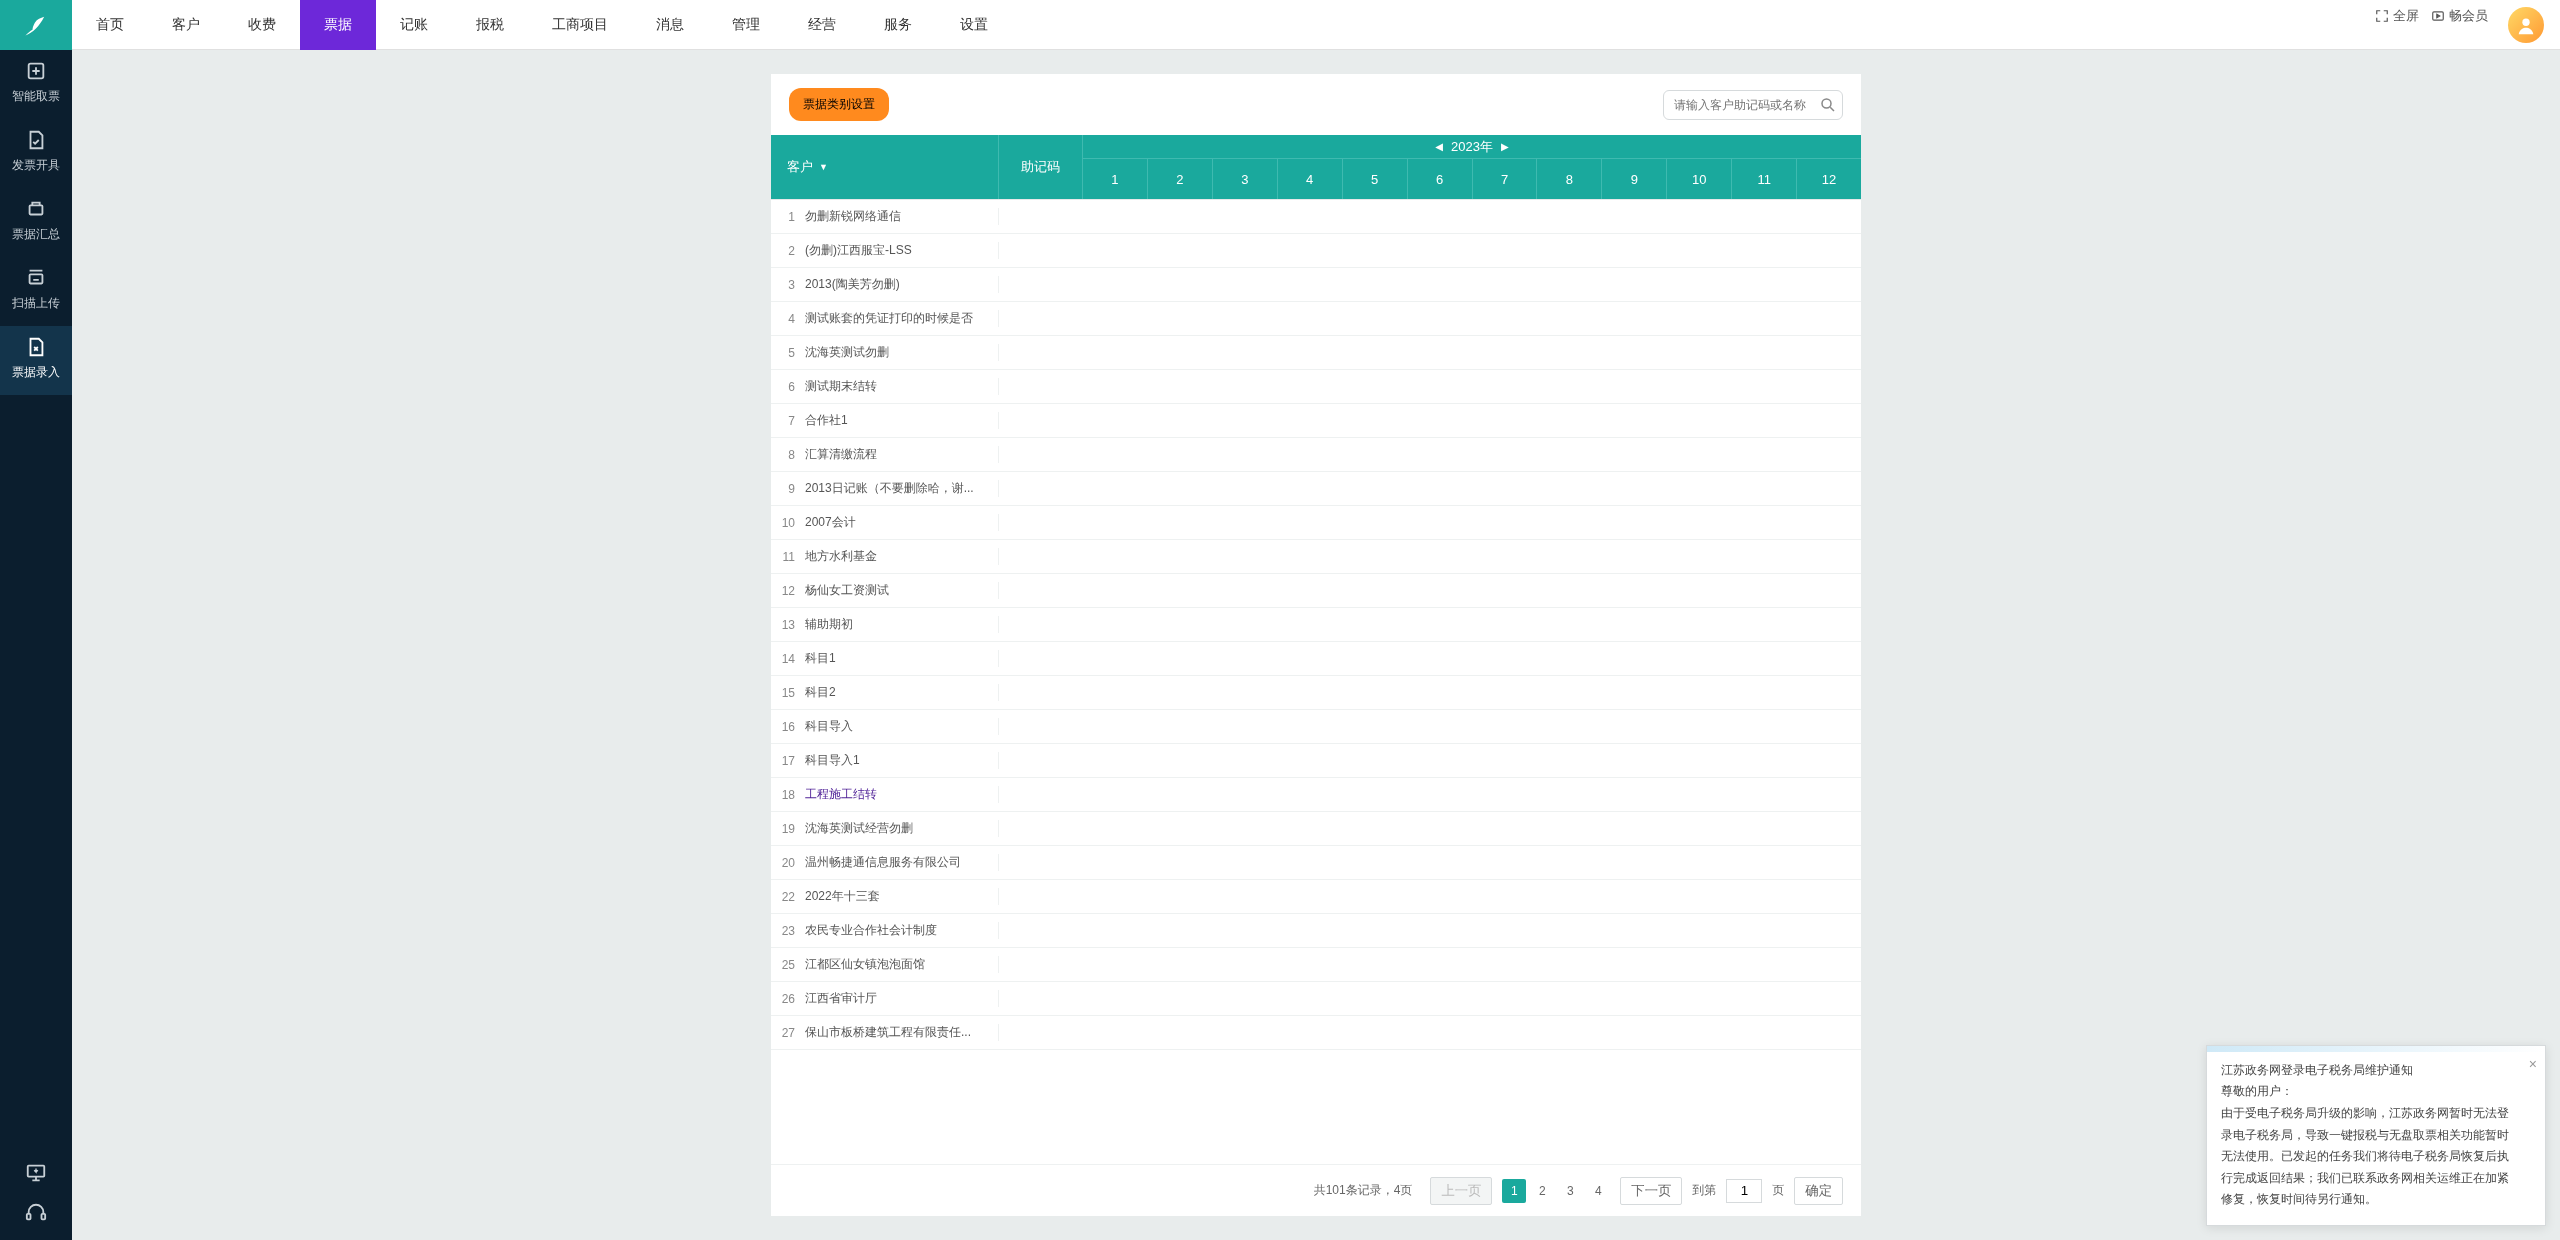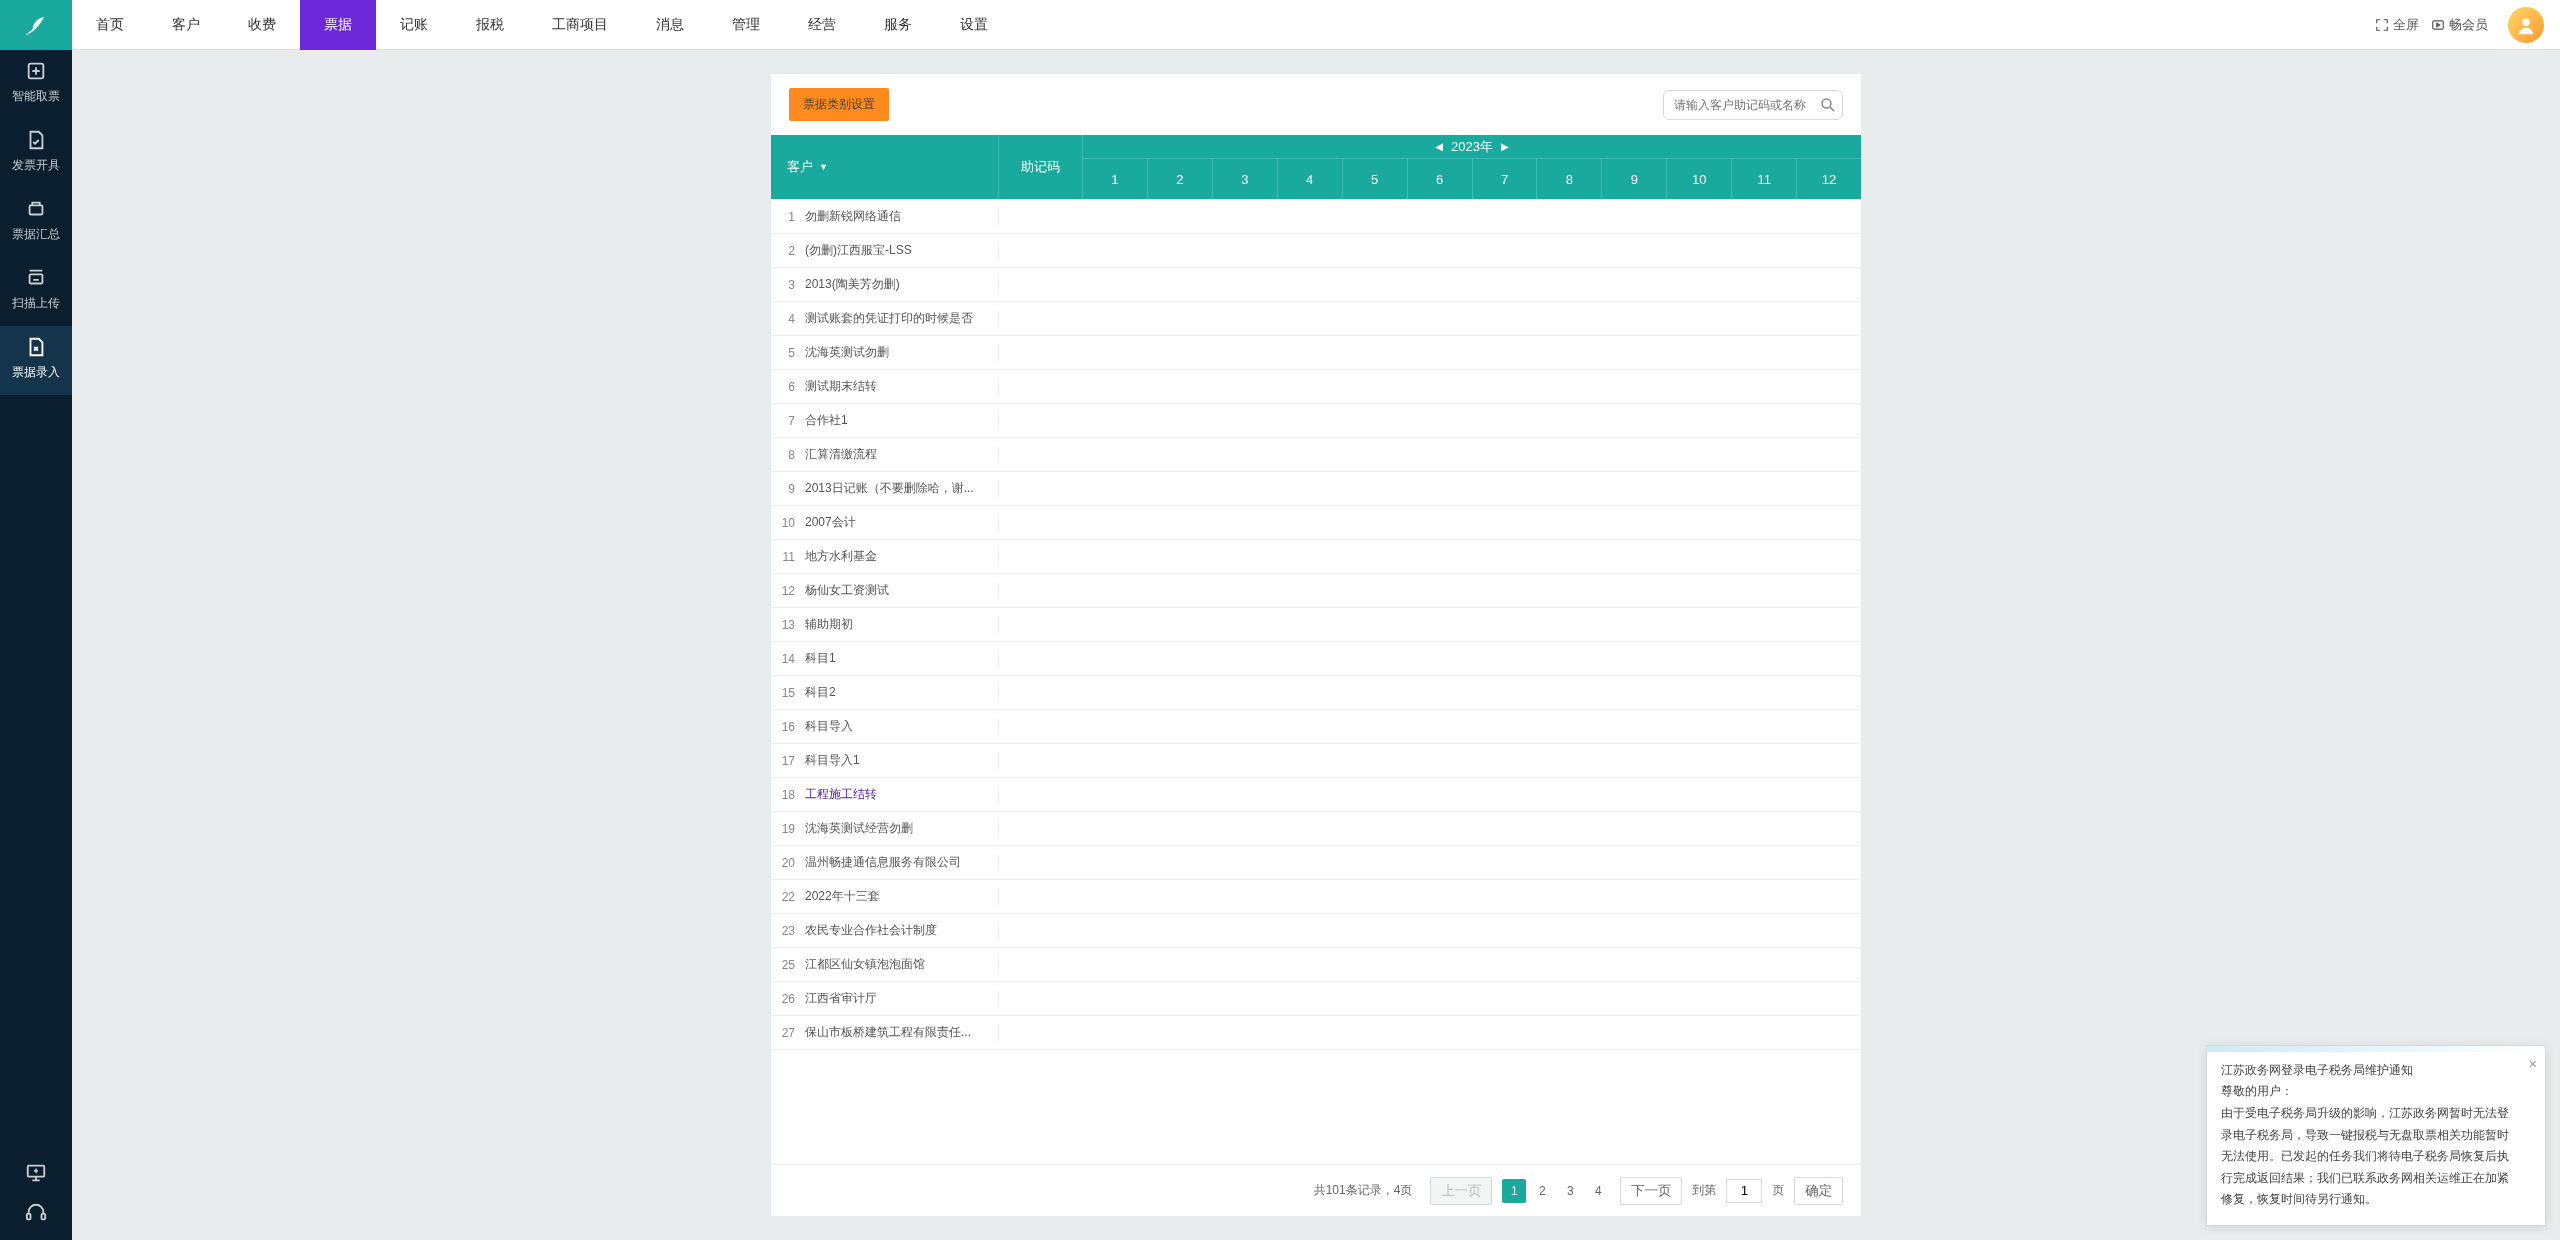--- a/index.html
+++ b/index.html
@@ -4,35 +4,35 @@
 <style>
 *{margin:0;padding:0;box-sizing:border-box;font-family:"Microsoft YaHei",Arial,sans-serif}
 body{background:#e8ecec;font-size:12px;color:#333;overflow:hidden}
 .app{display:flex;flex-direction:column;height:1240px;width:2560px;position:relative}
 .topbar{height:50px;background:#fff;display:flex;align-items:center;border-bottom:1px solid #e0e0e0;z-index:10}
 .logo{width:72px;height:50px;background:#1aa99d;display:flex;align-items:center;justify-content:center}
 .logo svg{width:28px;height:28px;fill:#fff}
 .topnav{display:flex;align-items:center;height:50px}
 .topnav a{padding:0 24px;height:50px;display:flex;align-items:center;color:#333;text-decoration:none;font-size:14px;cursor:pointer}
 .topnav a.active{background:#6d28d9;color:#fff}
-.topbar-right{margin-left:auto;display:flex;align-items:center;gap:12px;padding-right:16px;font-size:13px;color:#555}
+.topbar-right{margin-left:auto;display:flex;align-items:flex-start;gap:12px;padding-right:16px;font-size:13px;color:#555}
 .tbr-item{display:flex;align-items:center;gap:4px;cursor:pointer}
 .avatar{width:36px;height:36px;border-radius:50%;background:linear-gradient(135deg,#ffd966,#ff9933);display:flex;align-items:center;justify-content:center;margin-left:8px}
 .body{flex:1;display:flex;min-height:0}
 .sidebar{width:72px;background:#0b1e2e;display:flex;flex-direction:column;align-items:center;padding-top:0;color:#c8d0d6}
 .sb-item{width:72px;padding:10px 0 14px;display:flex;flex-direction:column;align-items:center;gap:6px;cursor:pointer;font-size:12px;color:#c8d0d6}
 .sb-item.active{background:#13344b;color:#fff}
 .sb-item .ico{width:22px;height:22px;display:flex;align-items:center;justify-content:center}
 .sb-spacer{flex:1}
 .sb-bottom{padding-bottom:16px;display:flex;flex-direction:column;gap:18px;align-items:center}
 .sb-bottom .bico{width:22px;height:22px;cursor:pointer;color:#c8d0d6}
 .main{flex:1;display:flex;justify-content:center;padding:24px 0;overflow:auto}
 .panel{width:1090px;background:#fff;display:flex;flex-direction:column;max-height:1160px}
 .panel-head{display:flex;align-items:center;padding:14px 18px 14px 18px}
-.btn-orange{background:#ff8a1e;color:#404040;border:none;padding:8px 14px;font-size:12px;cursor:pointer;border-radius:2px}
+.btn-orange{background:#ff8a1e;color:#000000;border:none;padding:8px 14px;font-size:12px;cursor:pointer;border-radius:12px}
 .search-wrap{margin-left:auto;position:relative}
 .search-wrap input{width:180px;height:30px;border:1px solid #d6dadc;border-radius:6px;padding:0 30px 0 10px;font-size:12px;color:#555;outline:none}
 .search-wrap .sicon{position:absolute;right:6px;top:6px;width:18px;height:18px;color:#888}
 .table-wrap{position:relative;display:flex;flex-direction:column;flex:1;min-height:0}
 .thead{display:flex;background:#1aa99d;color:#fff;font-size:13px}
 .th-customer{width:228px;display:flex;align-items:center;padding-left:16px;height:64px;border-right:1px solid #3fbab0}
 .th-code{width:84px;display:flex;align-items:center;justify-content:center;height:64px;border-right:1px solid #3fbab0}
 .th-months{flex:1;display:flex;flex-direction:column}
 .th-year{height:24px;display:flex;align-items:center;justify-content:center;gap:8px;border-bottom:1px solid #3fbab0}
 .th-year .arrow{cursor:pointer;font-size:10px}

